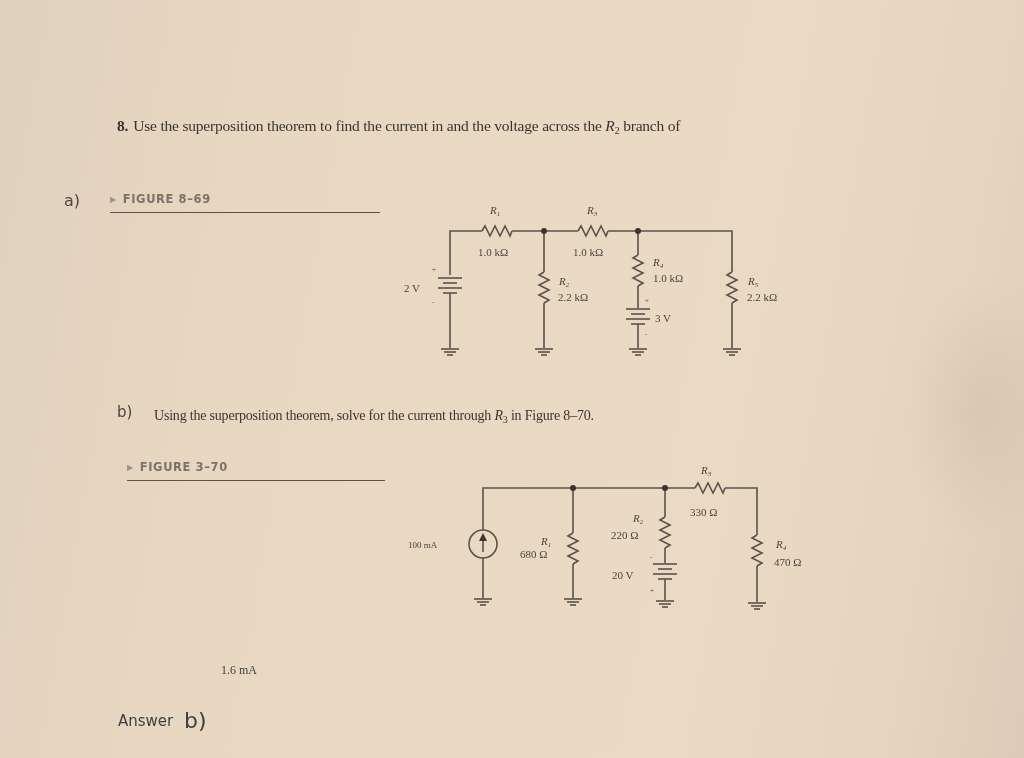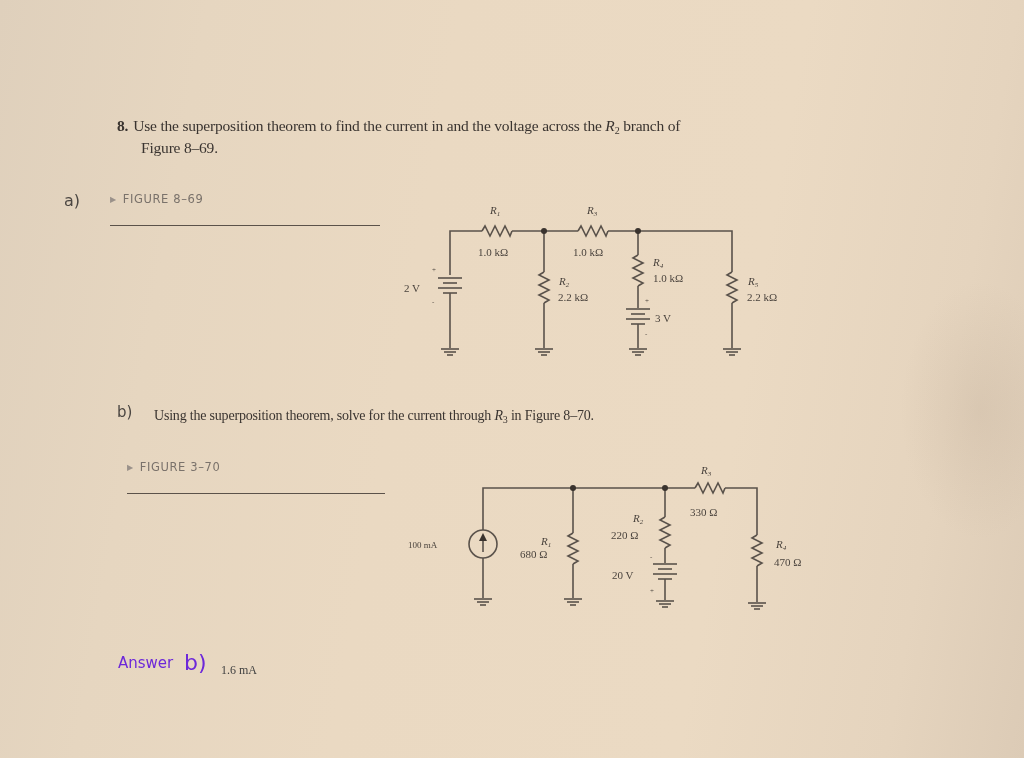--- a/index.html
+++ b/index.html
@@ -17,54 +17,53 @@
   .question {
     position: absolute; left: 117px; top: 117px; width: 700px;
     font-size: 15.5px; line-height: 17px; letter-spacing: -0.2px;
   }
   .question .num { font-weight: bold; margin-right: 5px; }
   .question .indent { padding-left: 24px; display: block; }
   .sub { font-size: 10px; vertical-align: -3px; }
   i.var { font-style: italic; }
   .fig-caption {
     position: absolute;
-    font-family: "DejaVu Sans", sans-serif; font-weight: normal; font-size: 11.5px;
+    font-family: "DejaVu Sans", sans-serif; font-weight: bold; font-size: 11.5px;
     color: #7a726b; letter-spacing: 0.6px;
-    border-bottom: 1.5px solid #5b524a; padding-bottom: 19px;
+    border-bottom: 1.5px solid #5b524a; padding-bottom: 6px;
   }
   .tri { font-size: 8px; color: #9a918a; margin-right: 6px; vertical-align: 1px; }
   .hand {
     position: absolute; font-family: "DejaVu Sans", sans-serif; color: #4b4642;
     font-size: 16px;
   }
   .part-b {
     position: absolute; left: 126px; top: 408px;
     font-size: 14px; letter-spacing: -0.2px; margin-left: 28px;
   }
   .answer {
-    position: absolute; left: 118px; top: 650px;
-    font-family: "DejaVu Sans", sans-serif; font-size: 15px; color: #6d28d9;
+    position: absolute; left: 118px; top: 708px;
+    font-family: "DejaVu Sans", sans-serif; font-size: 15px; color: #404040;
   }
   .answer-val {
     position: absolute; left: 221px; top: 663px;
     font-size: 12px; color: #404040;
   }
   svg text { font-family: "Liberation Serif", "DejaVu Serif", serif; fill: #4a433d; }
   svg .lbl { font-size: 11px; }
   svg .rl { font-size: 11px; font-style: italic; }
   svg .sm { font-size: 7px; }
 </style>
 </head>
 <body>
 
 <div class="shade"></div>
 
 <div class="question">
   <span class="num">8.</span><span>Use the superposition theorem to find the current in and the voltage across the </span><i class="var">R</i><span class="sub">2</span><span> branch of</span>
-  <span class="indent">Figure 8–69.</span>
 </div>
 
 <div class="hand" style="left:64px; top:191px;">a)</div>
 
 <div class="fig-caption" style="left:110px; top:192px; width:270px;">
   <span class="tri">▶</span><span>FIGURE 8–69</span>
 </div>
 
 <svg style="position:absolute; left:0; top:0;" width="1024" height="758" viewBox="0 0 1024 758">
   <g stroke="#5a524b" stroke-width="1.6" fill="none">

